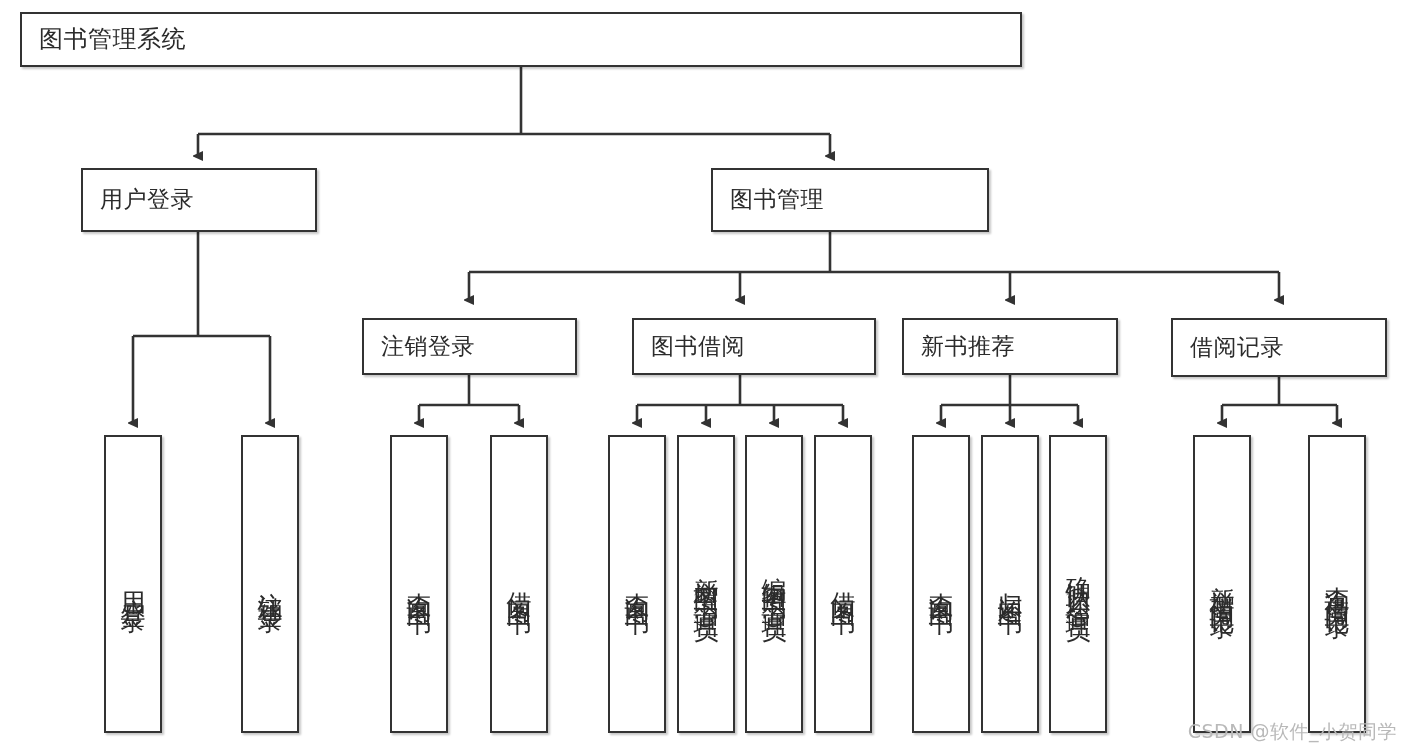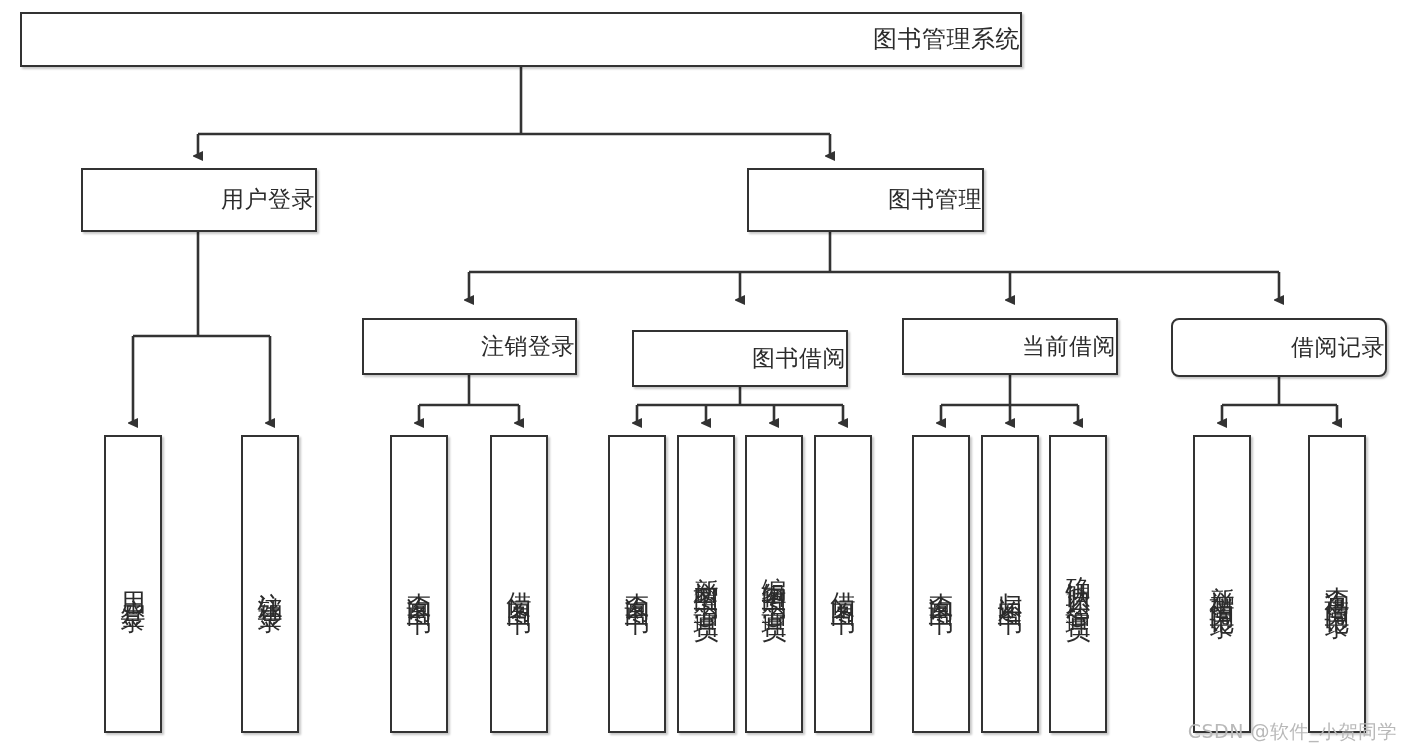--- a/index.html
+++ b/index.html
@@ -21,22 +21,23 @@
     pointer-events:none;
   }
   .node{
     position:absolute;
     box-sizing:border-box;
     background:#ffffff;
     border:2px solid #333333;
     box-shadow:2px 2px 2px rgba(0,0,0,0.22);
     display:flex;
     align-items:center;
-    justify-content:flex-end;
+    justify-content:flex-start;
     color:#2b2b2b;
+    padding-left:17px;
   }
   .node-label{
     display:block;
     text-align:center;
     line-height:1.18;
     color:#2b2b2b;
     letter-spacing:0.5px;
   }
   
   .node.h .node-label{
@@ -123,34 +124,34 @@
     </g>
   </svg>
 
   <div class="node h root" style="left:20px;top:12px;width:1002px;height:55px;">
     <span class="node-label">图书管理系统</span>
   </div>
 
   <div class="node h" style="left:81px;top:168px;width:236px;height:64px;">
     <span class="node-label">用户登录</span>
   </div>
-  <div class="node h" style="left:711px;top:168px;width:237px;height:64px;margin-left:36px;">
+  <div class="node h" style="left:711px;top:168px;width:278px;height:64px;">
     <span class="node-label">图书管理</span>
   </div>
 
   <div class="node h" style="left:362px;top:318px;width:215px;height:57px;">
     <span class="node-label">注销登录</span>
   </div>
-  <div class="node h" style="left:632px;top:330px;width:216px;height:57px;">
+  <div class="node h" style="left:632px;top:318px;width:244px;height:57px;">
     <span class="node-label">图书借阅</span>
   </div>
   <div class="node h" style="left:902px;top:318px;width:216px;height:57px;">
-    <span class="node-label">当前借阅</span>
+    <span class="node-label">新书推荐</span>
   </div>
-  <div class="node h" style="left:1171px;top:318px;width:216px;height:59px;border-radius:8px;">
+  <div class="node h" style="left:1171px;top:318px;width:216px;height:59px;">
     <span class="node-label">借阅记录</span>
   </div>
 
   <div class="node v" style="left:104px;top:435px;width:58px;height:298px;">
     <span class="node-label">用户登录</span>
   </div>
   <div class="node v" style="left:241px;top:435px;width:58px;height:298px;">
     <span class="node-label">注销登录</span>
   </div>
 

